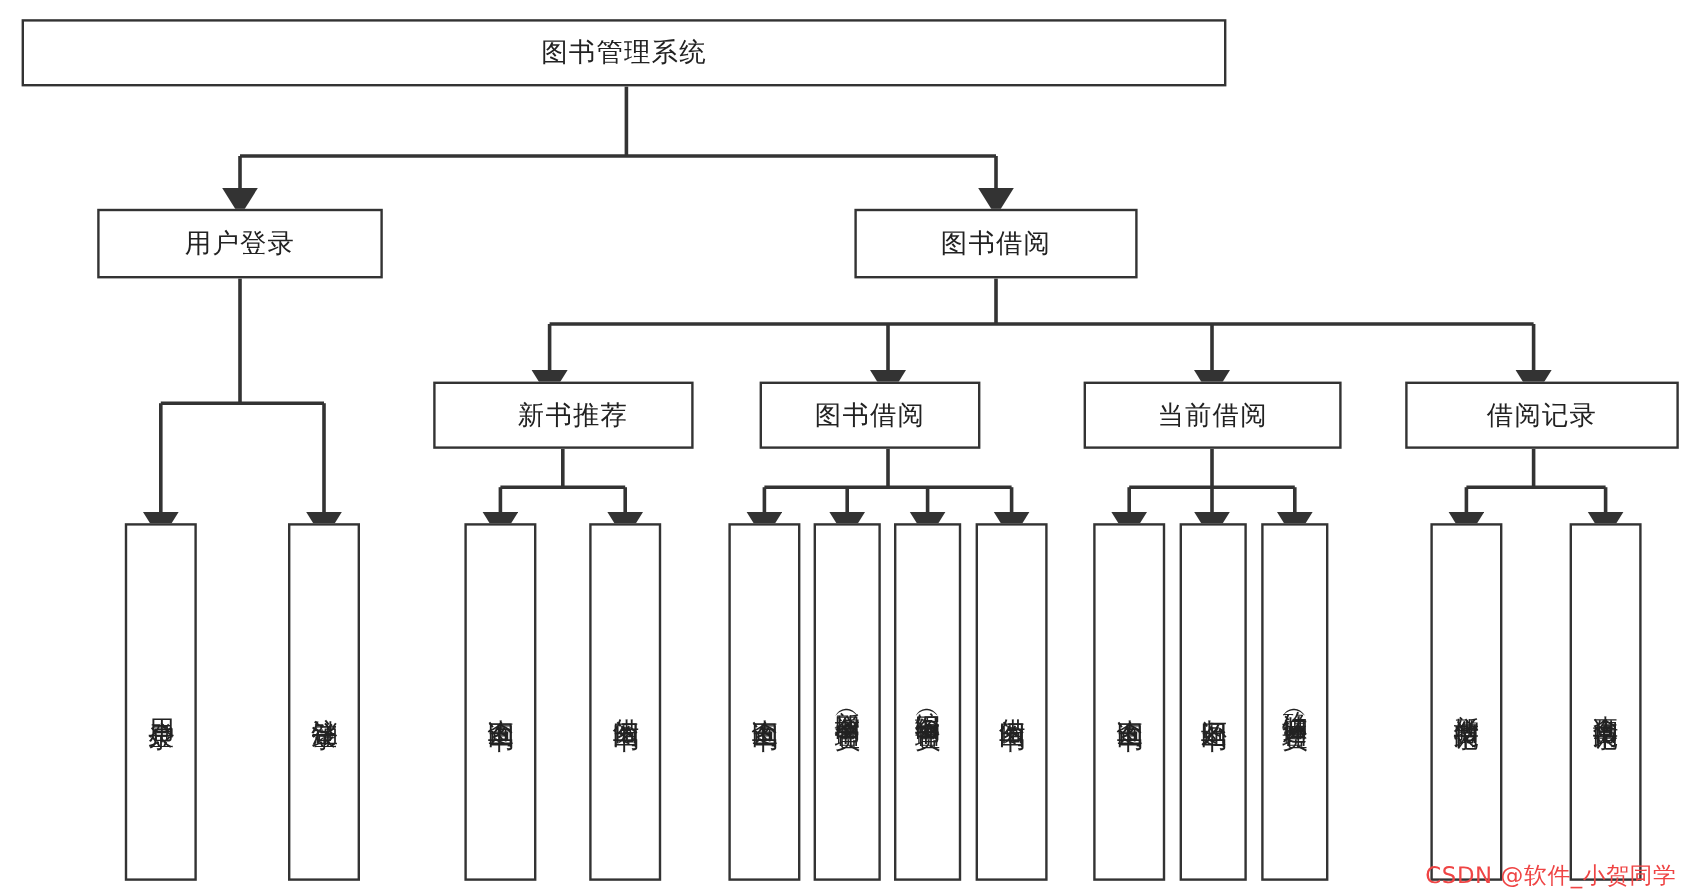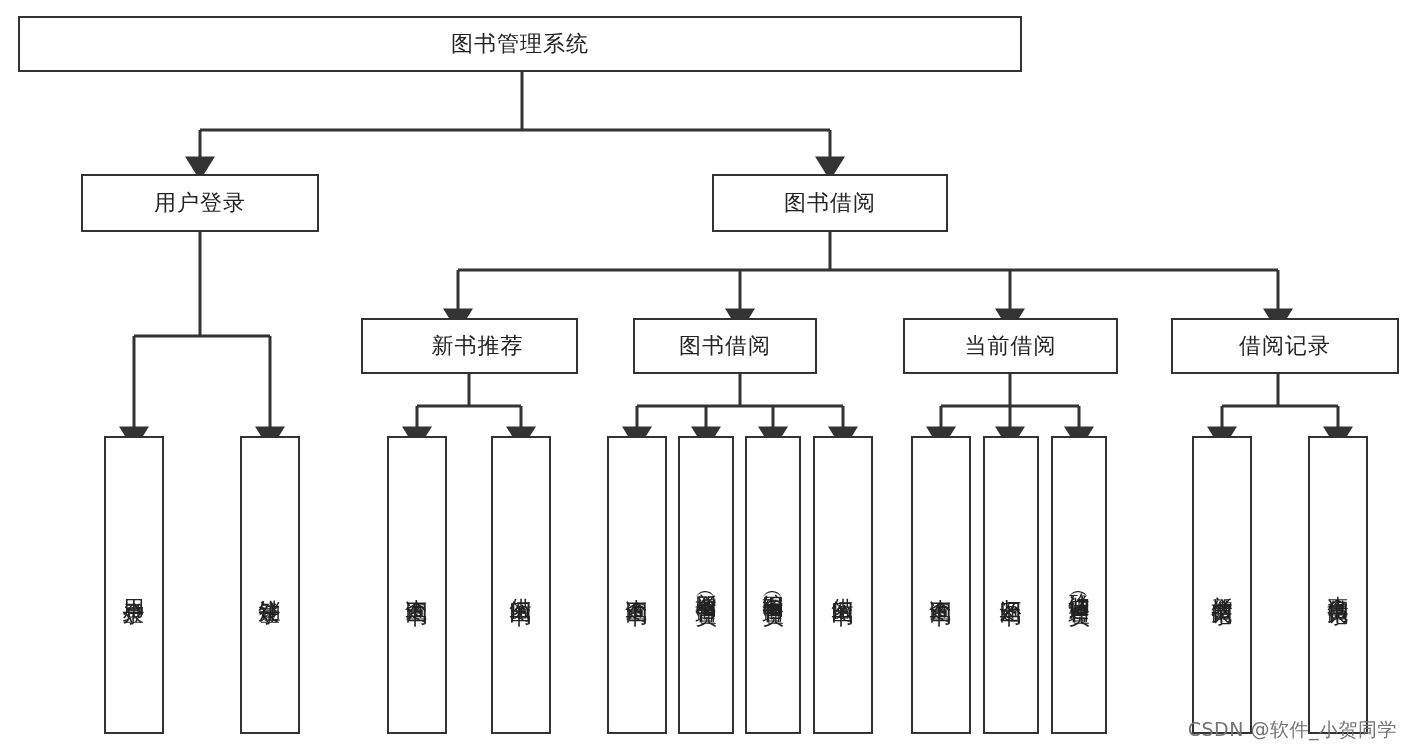--- a/index.html
+++ b/index.html
@@ -50,21 +50,21 @@
     writing-mode:vertical-rl;
     text-orientation:upright;
     display:block;
     max-height:100%;
   }
   #watermark{
     position:absolute;
     right:8px;
     bottom:4px;
     font-size:19px;
-    color:#737373;
+    color:#ef4444;
     letter-spacing:0.5px;
     z-index:5;
     white-space:nowrap;
     font-family:"DejaVu Sans","Liberation Sans",sans-serif;
   }
 </style>
 </head>
 <body>
 
 <div id="canvas">

